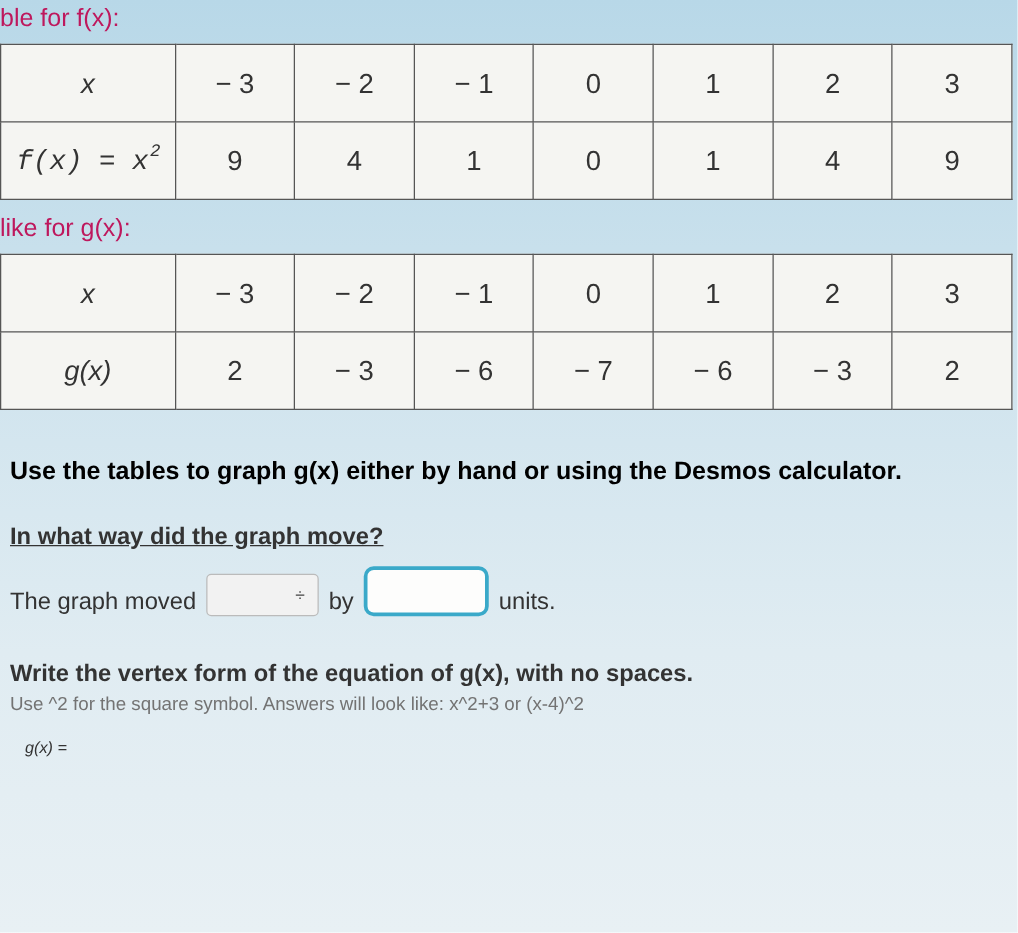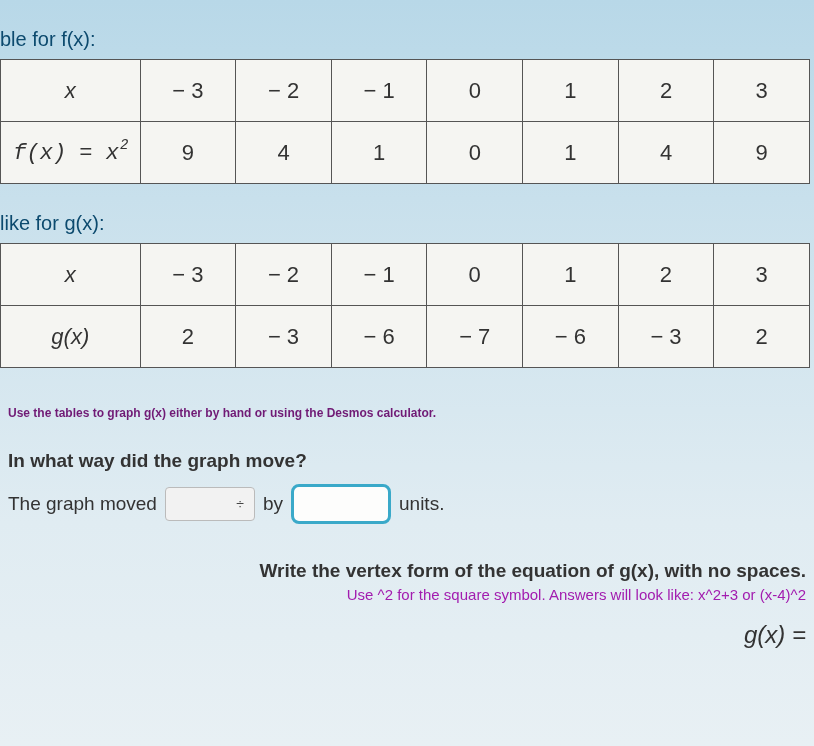--- a/index.html
+++ b/index.html
@@ -8,22 +8,21 @@
       background: linear-gradient(180deg, #b8d8e8 0%, #d0e4ee 40%, #e0ecf2 70%, #e8f0f4 100%);
       width: 814px;
       height: 746px;
       overflow: hidden;
       color: #333;
       font-size: 18px;
     }
     .label-row {
       padding: 4px 0 8px 0;
       font-size: 20px;
-      color: #0c4a6e;
-      margin-top: 24px;
+      color: #be185d;
     }
     table {
       border-collapse: collapse;
       background: #f5f5f2;
       width: 810px;
       margin-bottom: 8px;
     }
     td {
       border: 1.5px solid #555;
       text-align: center;
@@ -37,34 +36,35 @@
       width: 140px;
       font-style: italic;
     }
     td.val-cell {
       width: 96px;
     }
     .fx-head { font-style: italic; position: relative; display: inline-block; font-family: Liberation Mono, monospace; }
     .sup2 { font-size: 14px; position: relative; top: -10px; left: 1px; }
     .instruction {
       padding: 30px 8px 18px 8px;
-      font-size: 12px;
+      font-size: 20px;
       font-weight: bold;
-      color: #701a75;
+      color: #000000;
     }
     .question {
       padding: 12px 8px 6px 8px;
       font-size: 19px;
       font-weight: bold;
       color: #333;
+      text-decoration: underline;
     }
     .answer-row {
       padding: 6px 8px 10px 8px;
       display: flex;
-      align-items: center;
+      align-items: flex-end;
       gap: 8px;
       font-size: 19px;
     }
     .select-box {
       display: inline-flex;
       align-items: center;
       justify-content: flex-end;
       width: 90px;
       height: 34px;
       background: #f2f2f2;
@@ -77,24 +77,24 @@
     .input-box {
       display: inline-flex;
       align-items: center;
       justify-content: center;
       width: 100px;
       height: 40px;
       border: 3px solid #3aa9c9;
       border-radius: 8px;
       background: #fdfdfc;
     }
-    .final-block { padding: 26px 8px 0 8px; text-align: right; }
+    .final-block { padding: 26px 8px 0 8px; }
     .final-q { font-size: 19px; font-weight: bold; color: #333; }
-    .hint { font-size: 15px; color: #a21caf; padding-top: 4px; }
-    .gx-eq { font-size: 24px; padding: 18px 0 0 12px; font-style: italic; color: #333; }
+    .hint { font-size: 15px; color: #737373; padding-top: 4px; }
+    .gx-eq { font-size: 13px; padding: 18px 0 0 12px; font-style: italic; color: #333; }
   </style>
 </head>
 <body>
 
 <div class="label-row">
   <span>ble for f(x):</span>
 </div>
 
 <table>
   <tbody>

